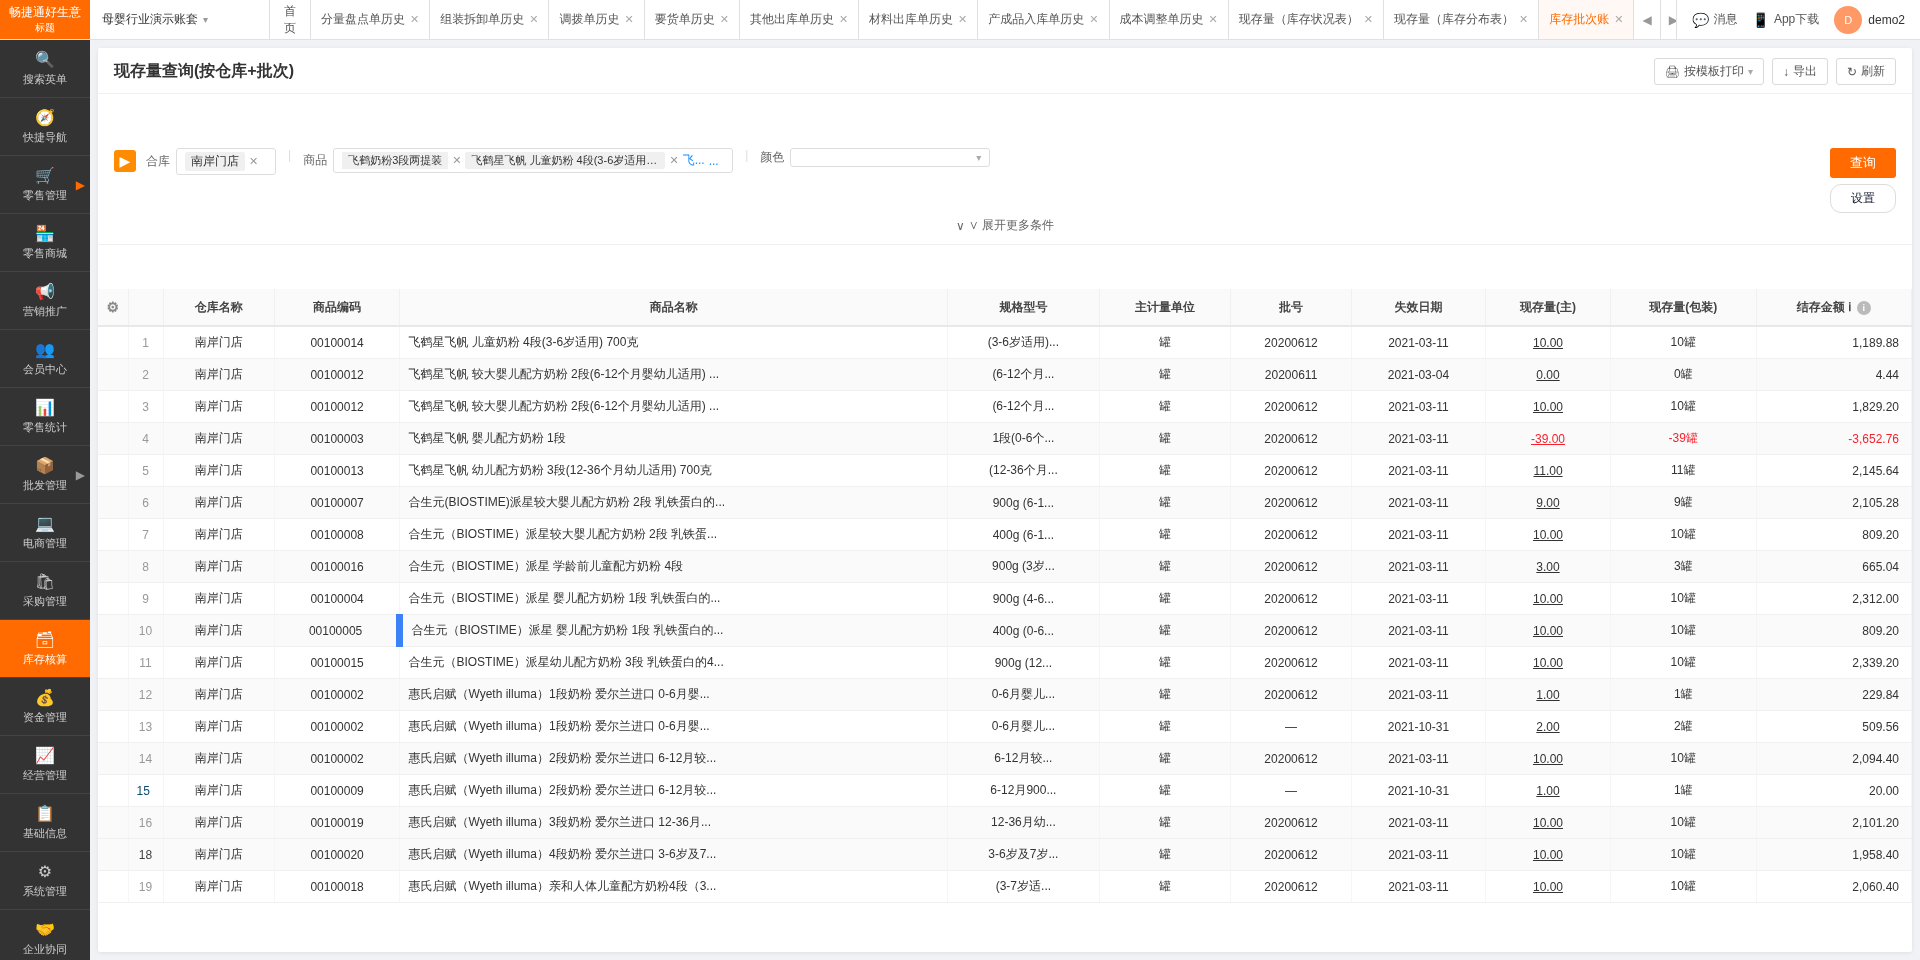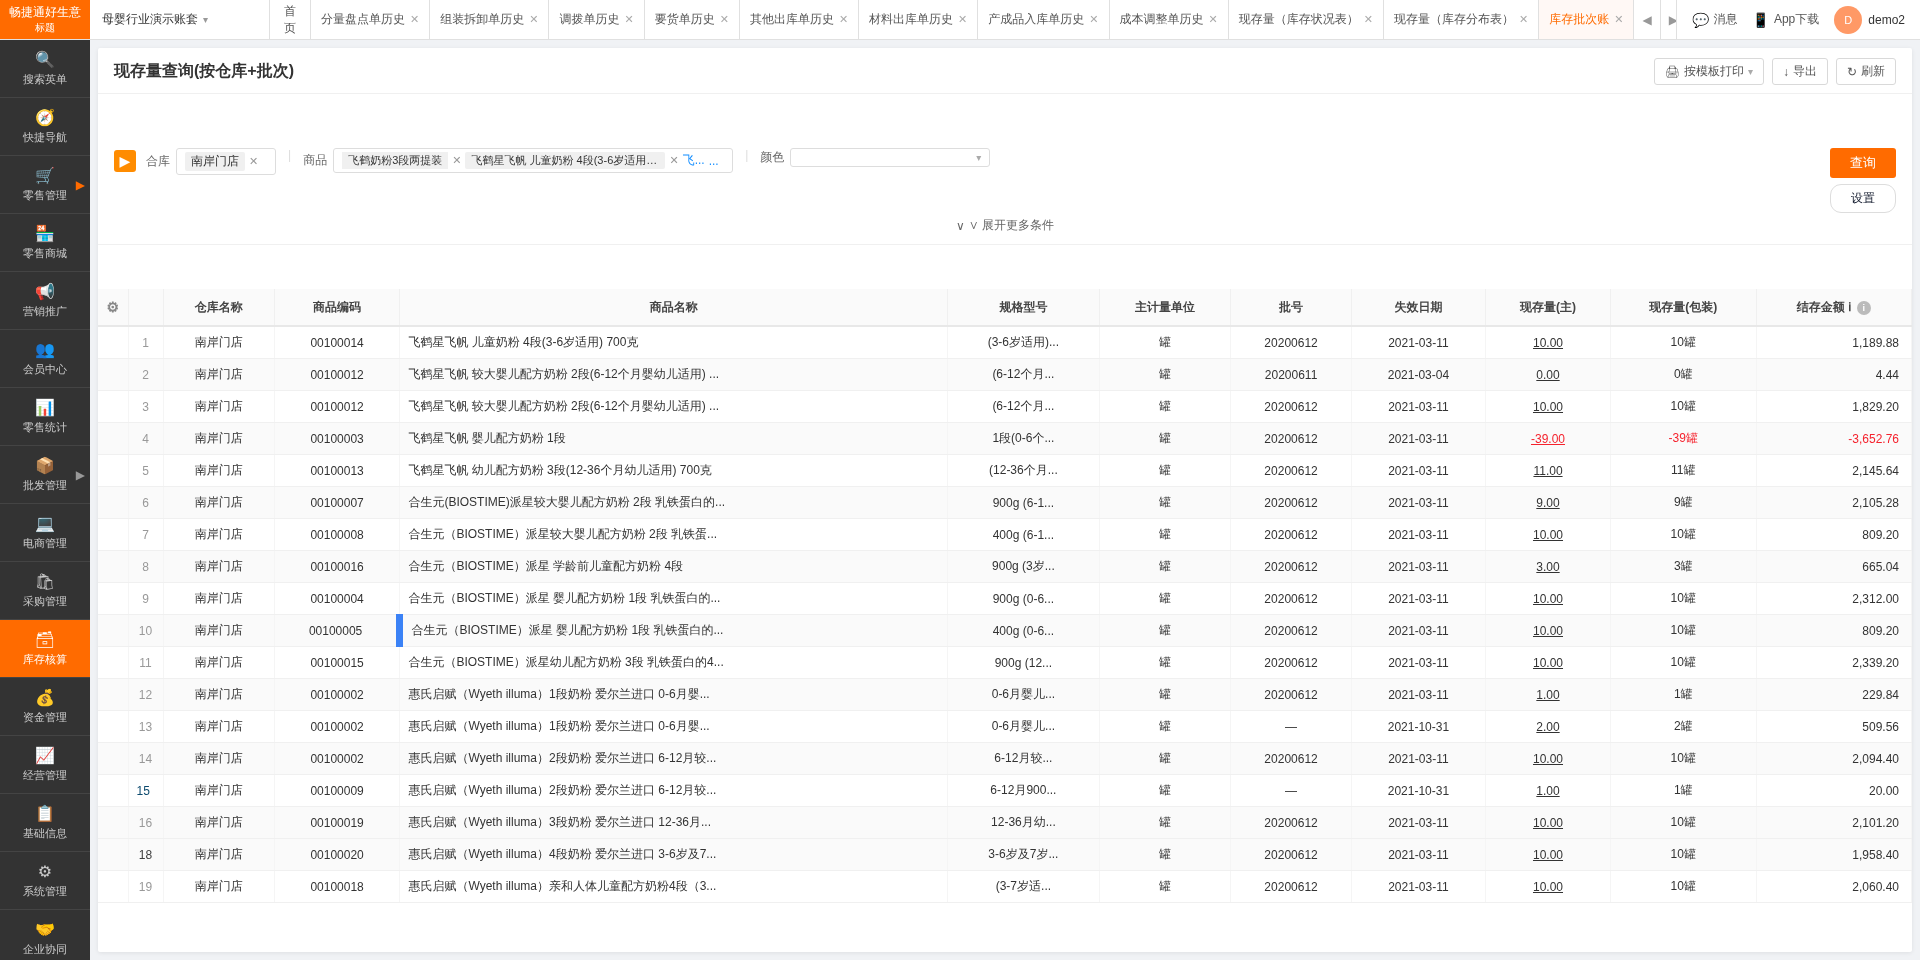--- a/index.html
+++ b/index.html
@@ -382,21 +382,21 @@
     <td style="padding:7px 8px; border-bottom:1px solid #f0f0f0; border-right:1px solid #f5f5f5; text-align:center; font-size:12px; text-decoration:underline; cursor:pointer; color:#333;">3.00</td>
     <td style="padding:7px 8px; border-bottom:1px solid #f0f0f0; border-right:1px solid #f5f5f5; text-align:center; font-size:12px; color:#333;">3罐</td>
     <td style="padding:7px 8px; border-bottom:1px solid #f0f0f0; border-right:1px solid #f5f5f5; text-align:right; font-size:12px; color:#333; padding-right:12px;">665.04</td>
   </tr>
                 <tr style="background: rgb(255, 255, 255);">
     <td style="padding:7px 8px; border-bottom:1px solid #f0f0f0; border-right:1px solid #f5f5f5; text-align:center;"></td>
     <td style="padding:7px 8px; border-bottom:1px solid #f0f0f0; border-right:1px solid #f5f5f5; text-align:center; color:#999; font-size:12px;">9</td>
     <td style="padding:7px 8px; border-bottom:1px solid #f0f0f0; border-right:1px solid #f5f5f5; text-align:center; font-size:12px;">南岸门店</td>
     <td style="padding:7px 8px; border-bottom:1px solid #f0f0f0; border-right:1px solid #f5f5f5; text-align:center; font-size:12px;">00100004</td>
     <td style="padding:7px 8px; border-bottom:1px solid #f0f0f0; border-right:1px solid #f5f5f5; text-align:left; font-size:12px; max-width:320px; overflow:hidden; text-overflow:ellipsis; white-space:nowrap;">合生元（BIOSTIME）派星 婴儿配方奶粉 1段 乳铁蛋白的...</td>
-    <td style="padding:7px 8px; border-bottom:1px solid #f0f0f0; border-right:1px solid #f5f5f5; text-align:center; font-size:12px;">900g (0-6...</td>
+    <td style="padding:7px 8px; border-bottom:1px solid #f0f0f0; border-right:1px solid #f5f5f5; text-align:center; font-size:12px;">900g (4-6...</td>
     <td style="padding:7px 8px; border-bottom:1px solid #f0f0f0; border-right:1px solid #f5f5f5; text-align:center; font-size:12px;">罐</td>
     <td style="padding:7px 8px; border-bottom:1px solid #f0f0f0; border-right:1px solid #f5f5f5; text-align:center; font-size:12px;">20200612</td>
     <td style="padding:7px 8px; border-bottom:1px solid #f0f0f0; border-right:1px solid #f5f5f5; text-align:center; font-size:12px;">2021-03-11</td>
     <td style="padding:7px 8px; border-bottom:1px solid #f0f0f0; border-right:1px solid #f5f5f5; text-align:center; font-size:12px; text-decoration:underline; cursor:pointer; color:#333;">10.00</td>
     <td style="padding:7px 8px; border-bottom:1px solid #f0f0f0; border-right:1px solid #f5f5f5; text-align:center; font-size:12px; color:#333;">10罐</td>
     <td style="padding:7px 8px; border-bottom:1px solid #f0f0f0; border-right:1px solid #f5f5f5; text-align:right; font-size:12px; color:#333; padding-right:12px;">2,312.00</td>
   </tr>
                 <tr style="background: rgb(250, 250, 250);">
     <td style="padding:7px 8px; border-bottom:1px solid #f0f0f0; border-right:1px solid #f5f5f5; text-align:center;"></td>
     <td style="padding:7px 8px; border-bottom:1px solid #f0f0f0; border-right:1px solid #f5f5f5; text-align:center; color:#999; font-size:12px;">10</td>

